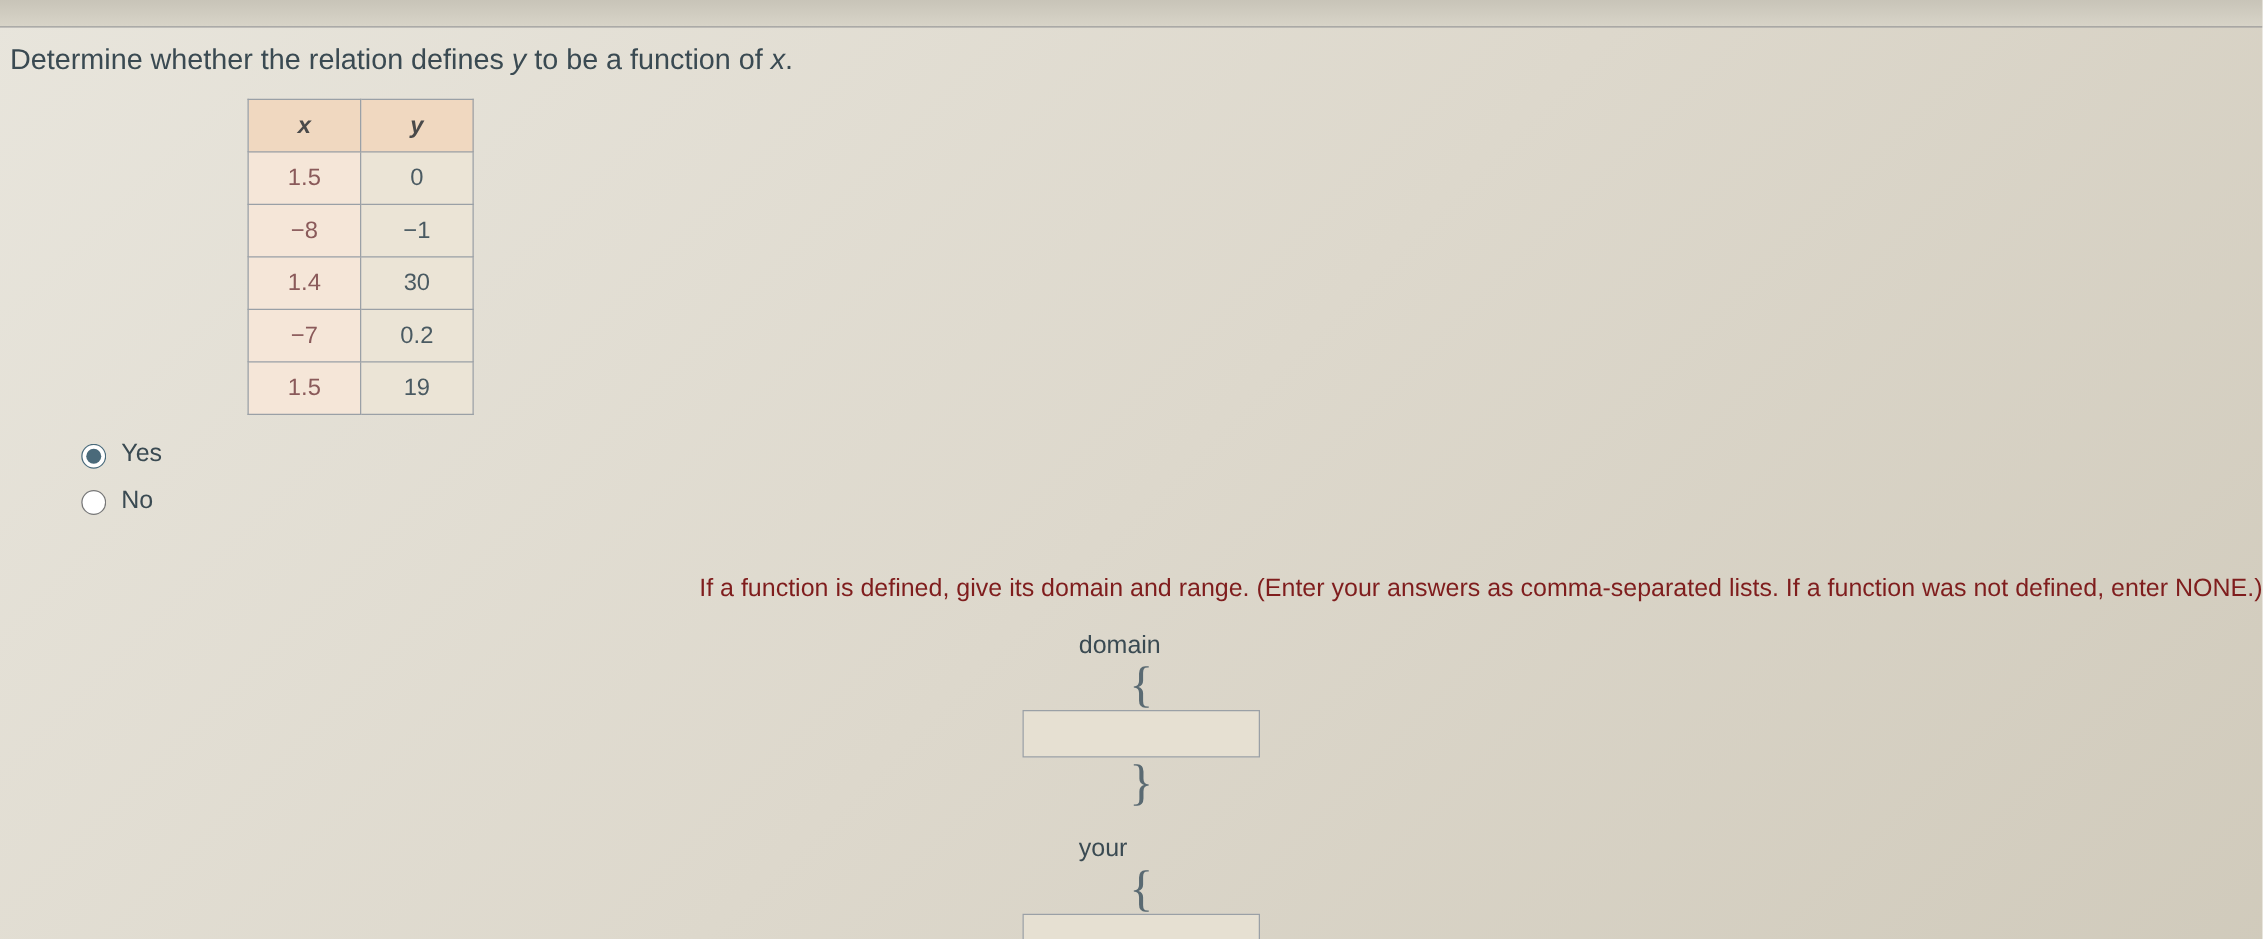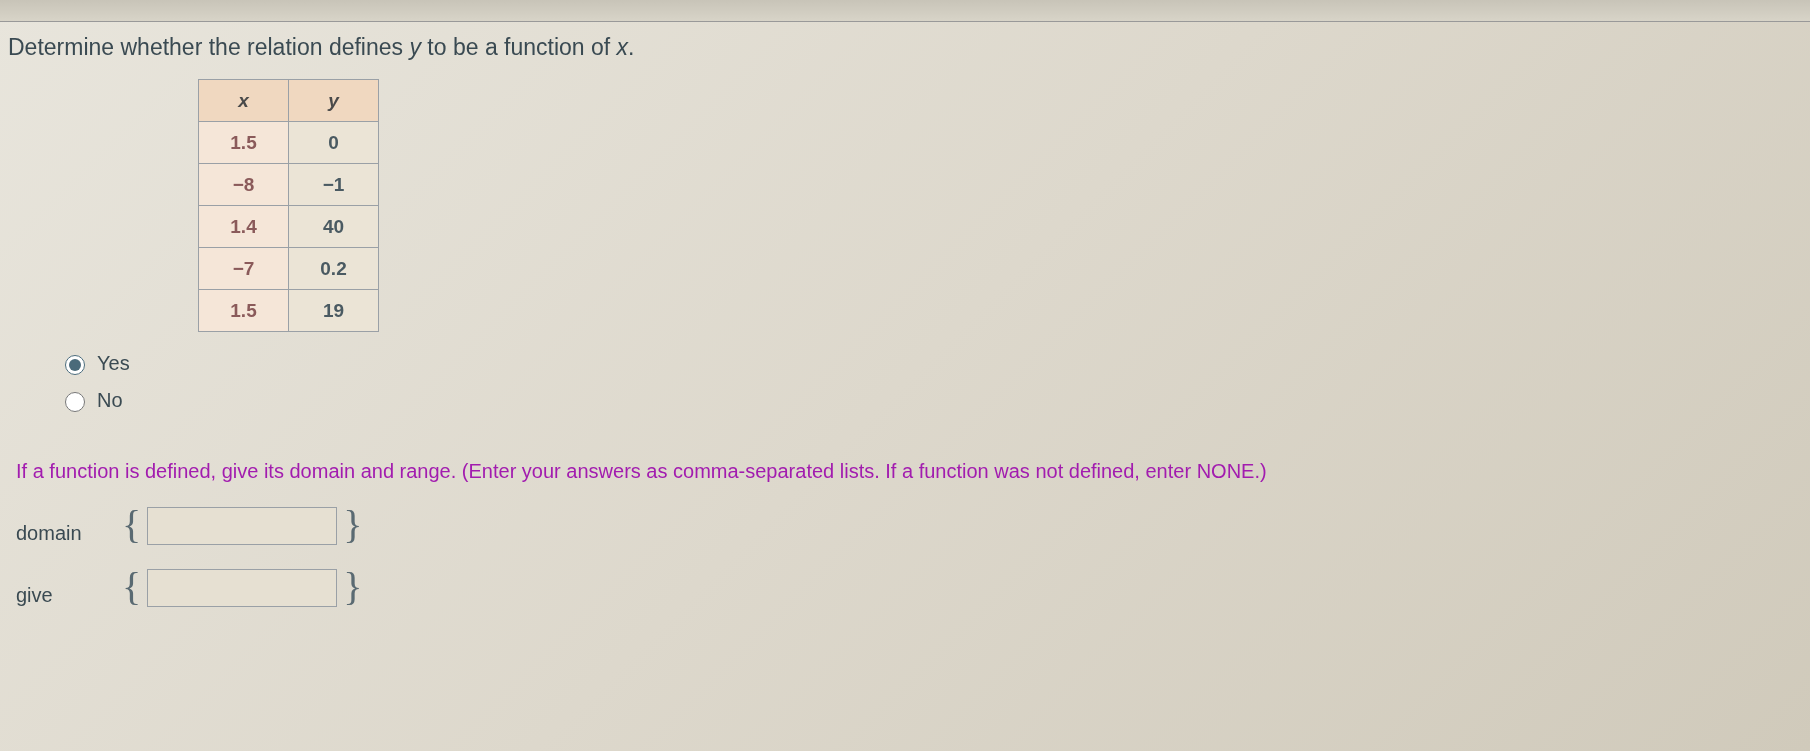--- a/index.html
+++ b/index.html
@@ -30,21 +30,21 @@
     border-collapse: collapse;
     margin-left: 190px;
     margin-bottom: 20px;
   }
   .xy-table th, .xy-table td {
     border: 1px solid #9aa0a6;
     width: 90px;
     height: 42px;
     text-align: center;
     font-size: 19px;
-    font-weight: bold;
+    font-weight: normal;
   }
   .xy-table th {
     background: #f0d8c0;
     font-style: italic;
     font-weight: bold;
     color: #4a4a4a;
   }
   .xy-table td.xcol {
     background: #f5e6d8;
     color: #8a5a5a;
@@ -69,28 +69,30 @@
     height: 20px;
     margin-right: 12px;
     accent-color: #4a6a7a;
   }
   .section2 {
     margin-top: 48px;
     margin-left: 8px;
   }
   .instruction {
     font-size: 20px;
-    color: #a21caf;
+    color: #7f1d1d;
+    text-align: right;
   }
   .answer-row {
     display: flex;
-    align-items: flex-end;
+    align-items: center;
     margin-top: 22px;
     font-size: 20px;
     color: #3a4a52;
+    flex-direction: column;
   }
   .answer-label {
     width: 100px;
   }
   .brace {
     font-size: 40px;
     font-family: 'Times New Roman', serif;
     font-weight: 300;
     color: #5a6a72;
     padding: 0 6px;
@@ -125,21 +127,21 @@
     <tr>
       <td class="xcol">1.5</td>
       <td class="ycol">0</td>
     </tr>
     <tr>
       <td class="xcol">−8</td>
       <td class="ycol">−1</td>
     </tr>
     <tr>
       <td class="xcol">1.4</td>
-      <td class="ycol">40</td>
+      <td class="ycol">30</td>
     </tr>
     <tr>
       <td class="xcol">−7</td>
       <td class="ycol">0.2</td>
     </tr>
     <tr>
       <td class="xcol">1.5</td>
       <td class="ycol">19</td>
     </tr>
   </tbody>
@@ -160,20 +162,20 @@
     <div class="instruction">If a function is defined, give its domain and range. (Enter your answers as comma-separated lists. If a function was not defined, enter NONE.)</div>
 
     <div class="answer-row">
       <span class="answer-label">domain</span>
       <span class="brace">{</span>
       <input class="answer-input" type="text" value="" style="">
       <span class="brace">}</span>
     </div>
 
     <div class="answer-row">
-      <span class="answer-label">give</span>
+      <span class="answer-label">your</span>
       <span class="brace">{</span>
       <input class="answer-input" type="text" value="" style="">
       <span class="brace">}</span>
     </div>
   </div>
 
 </div>
 
 </body></html>

